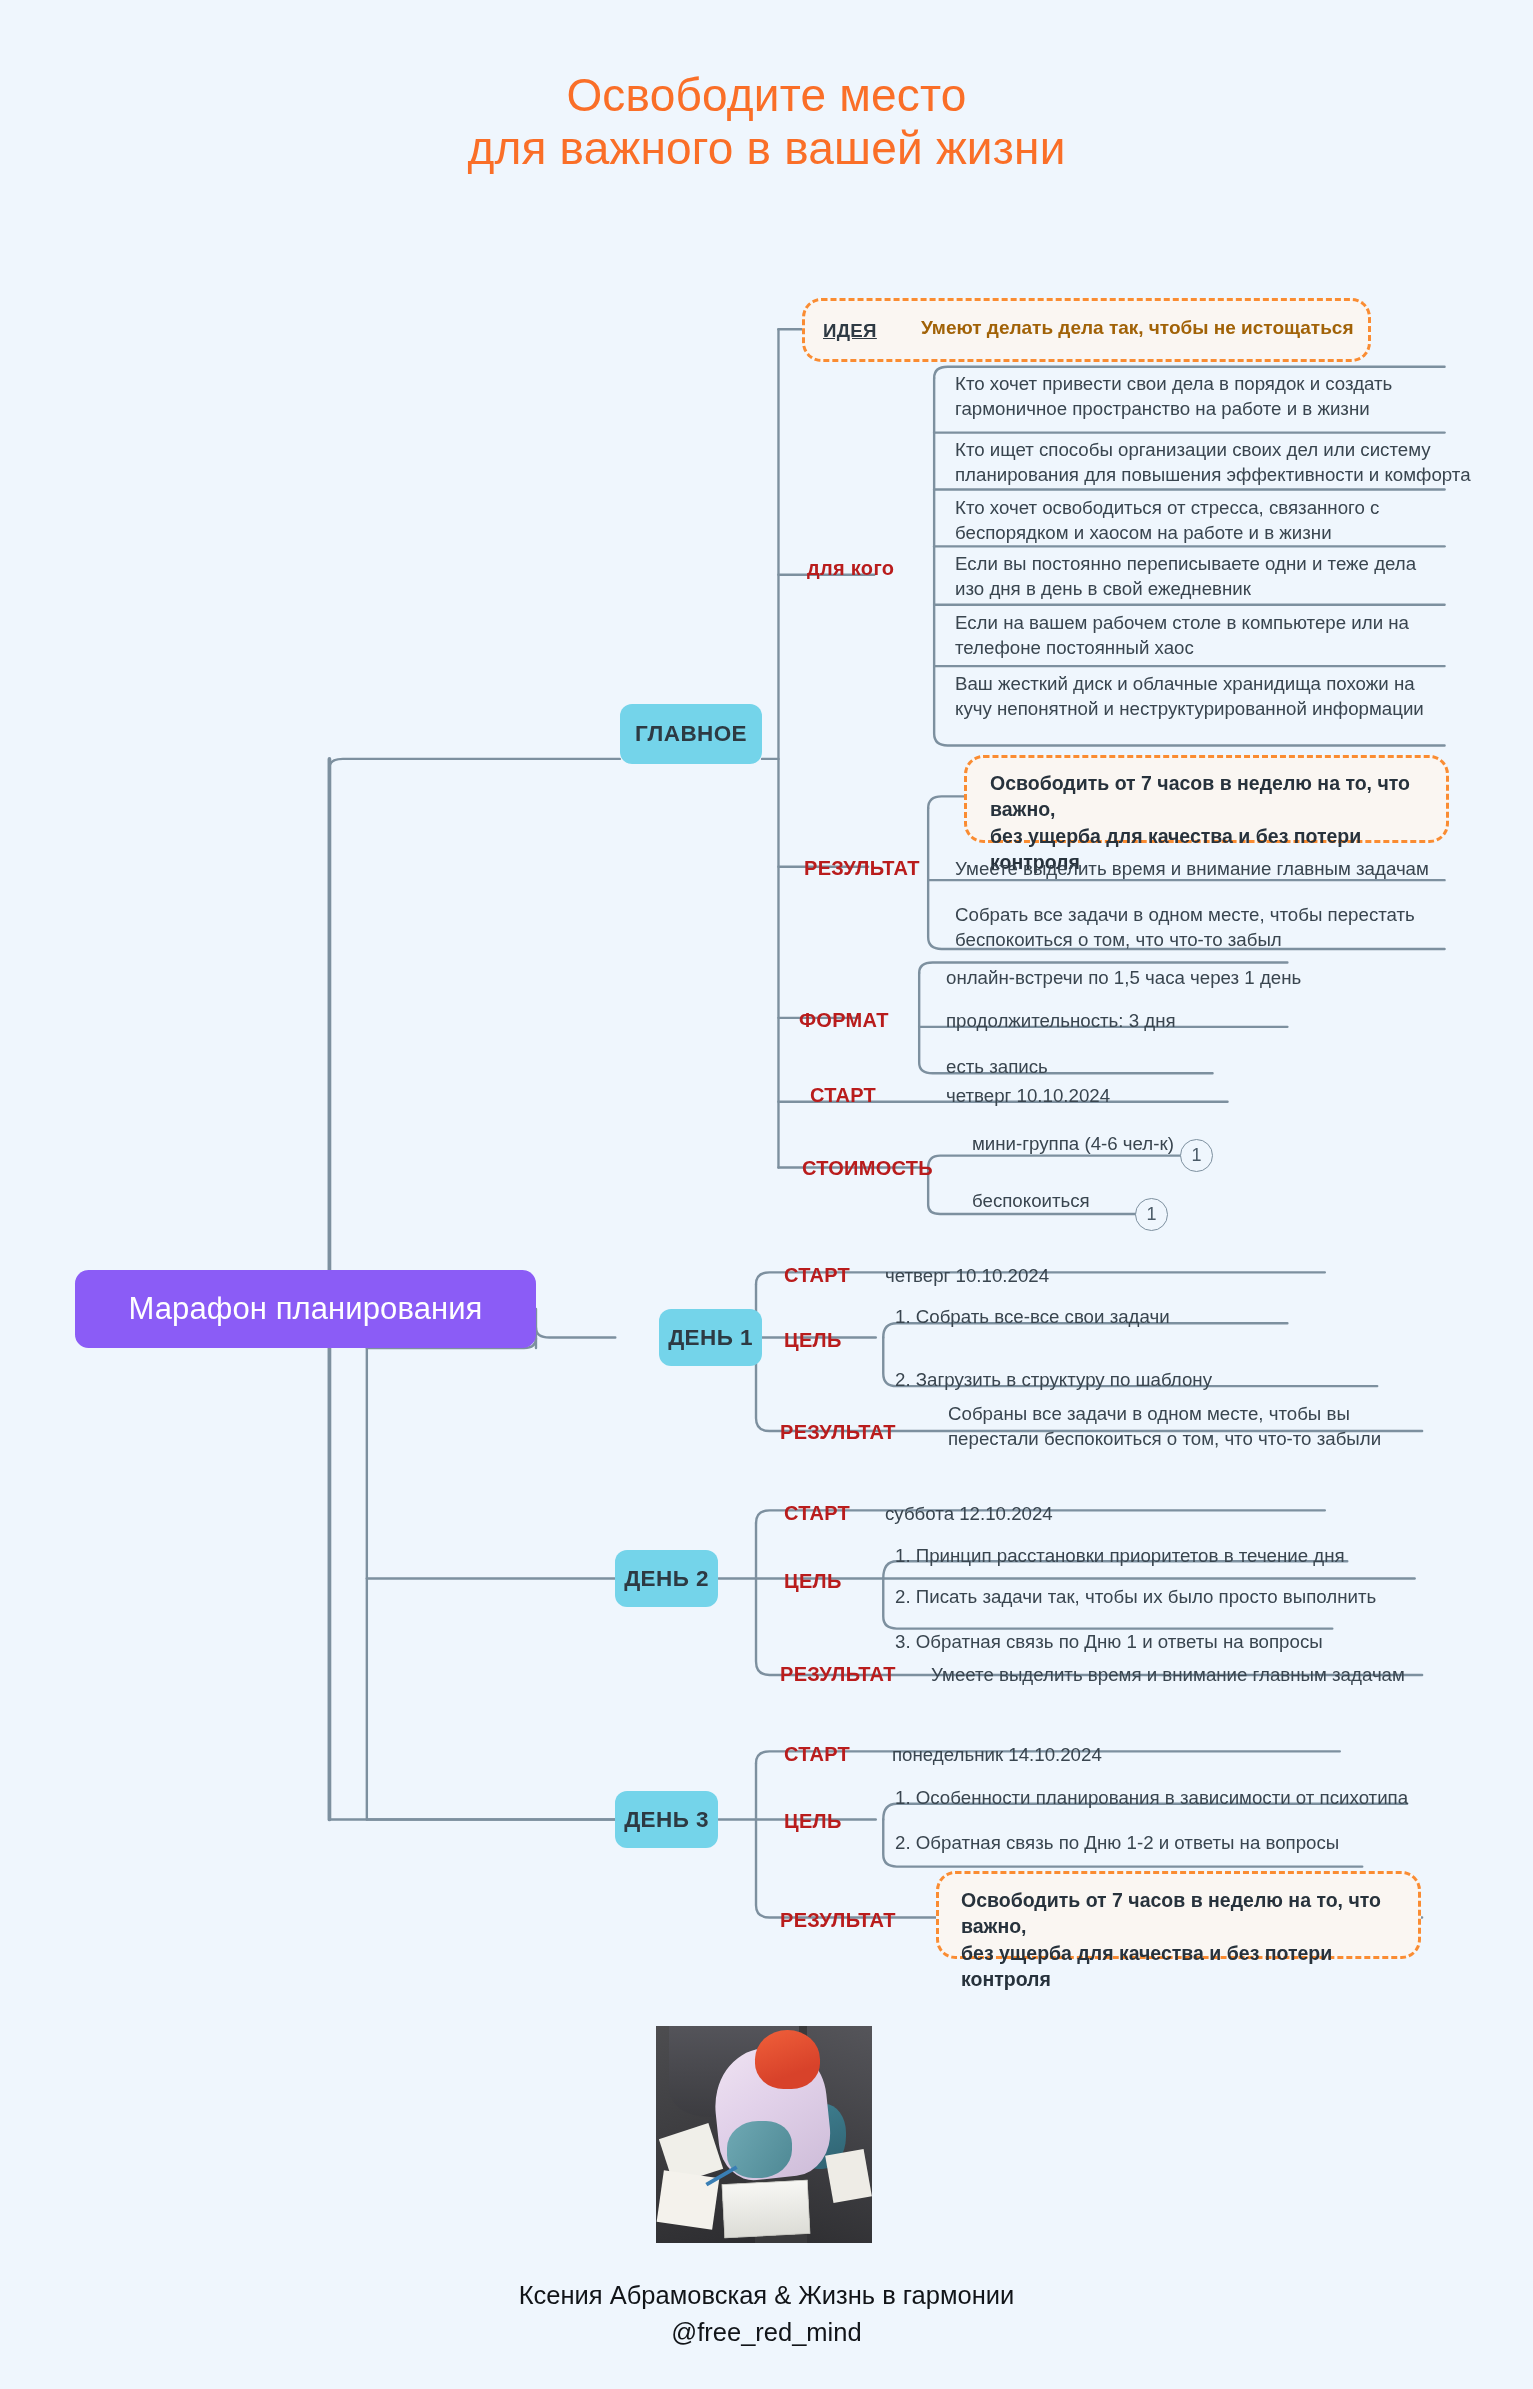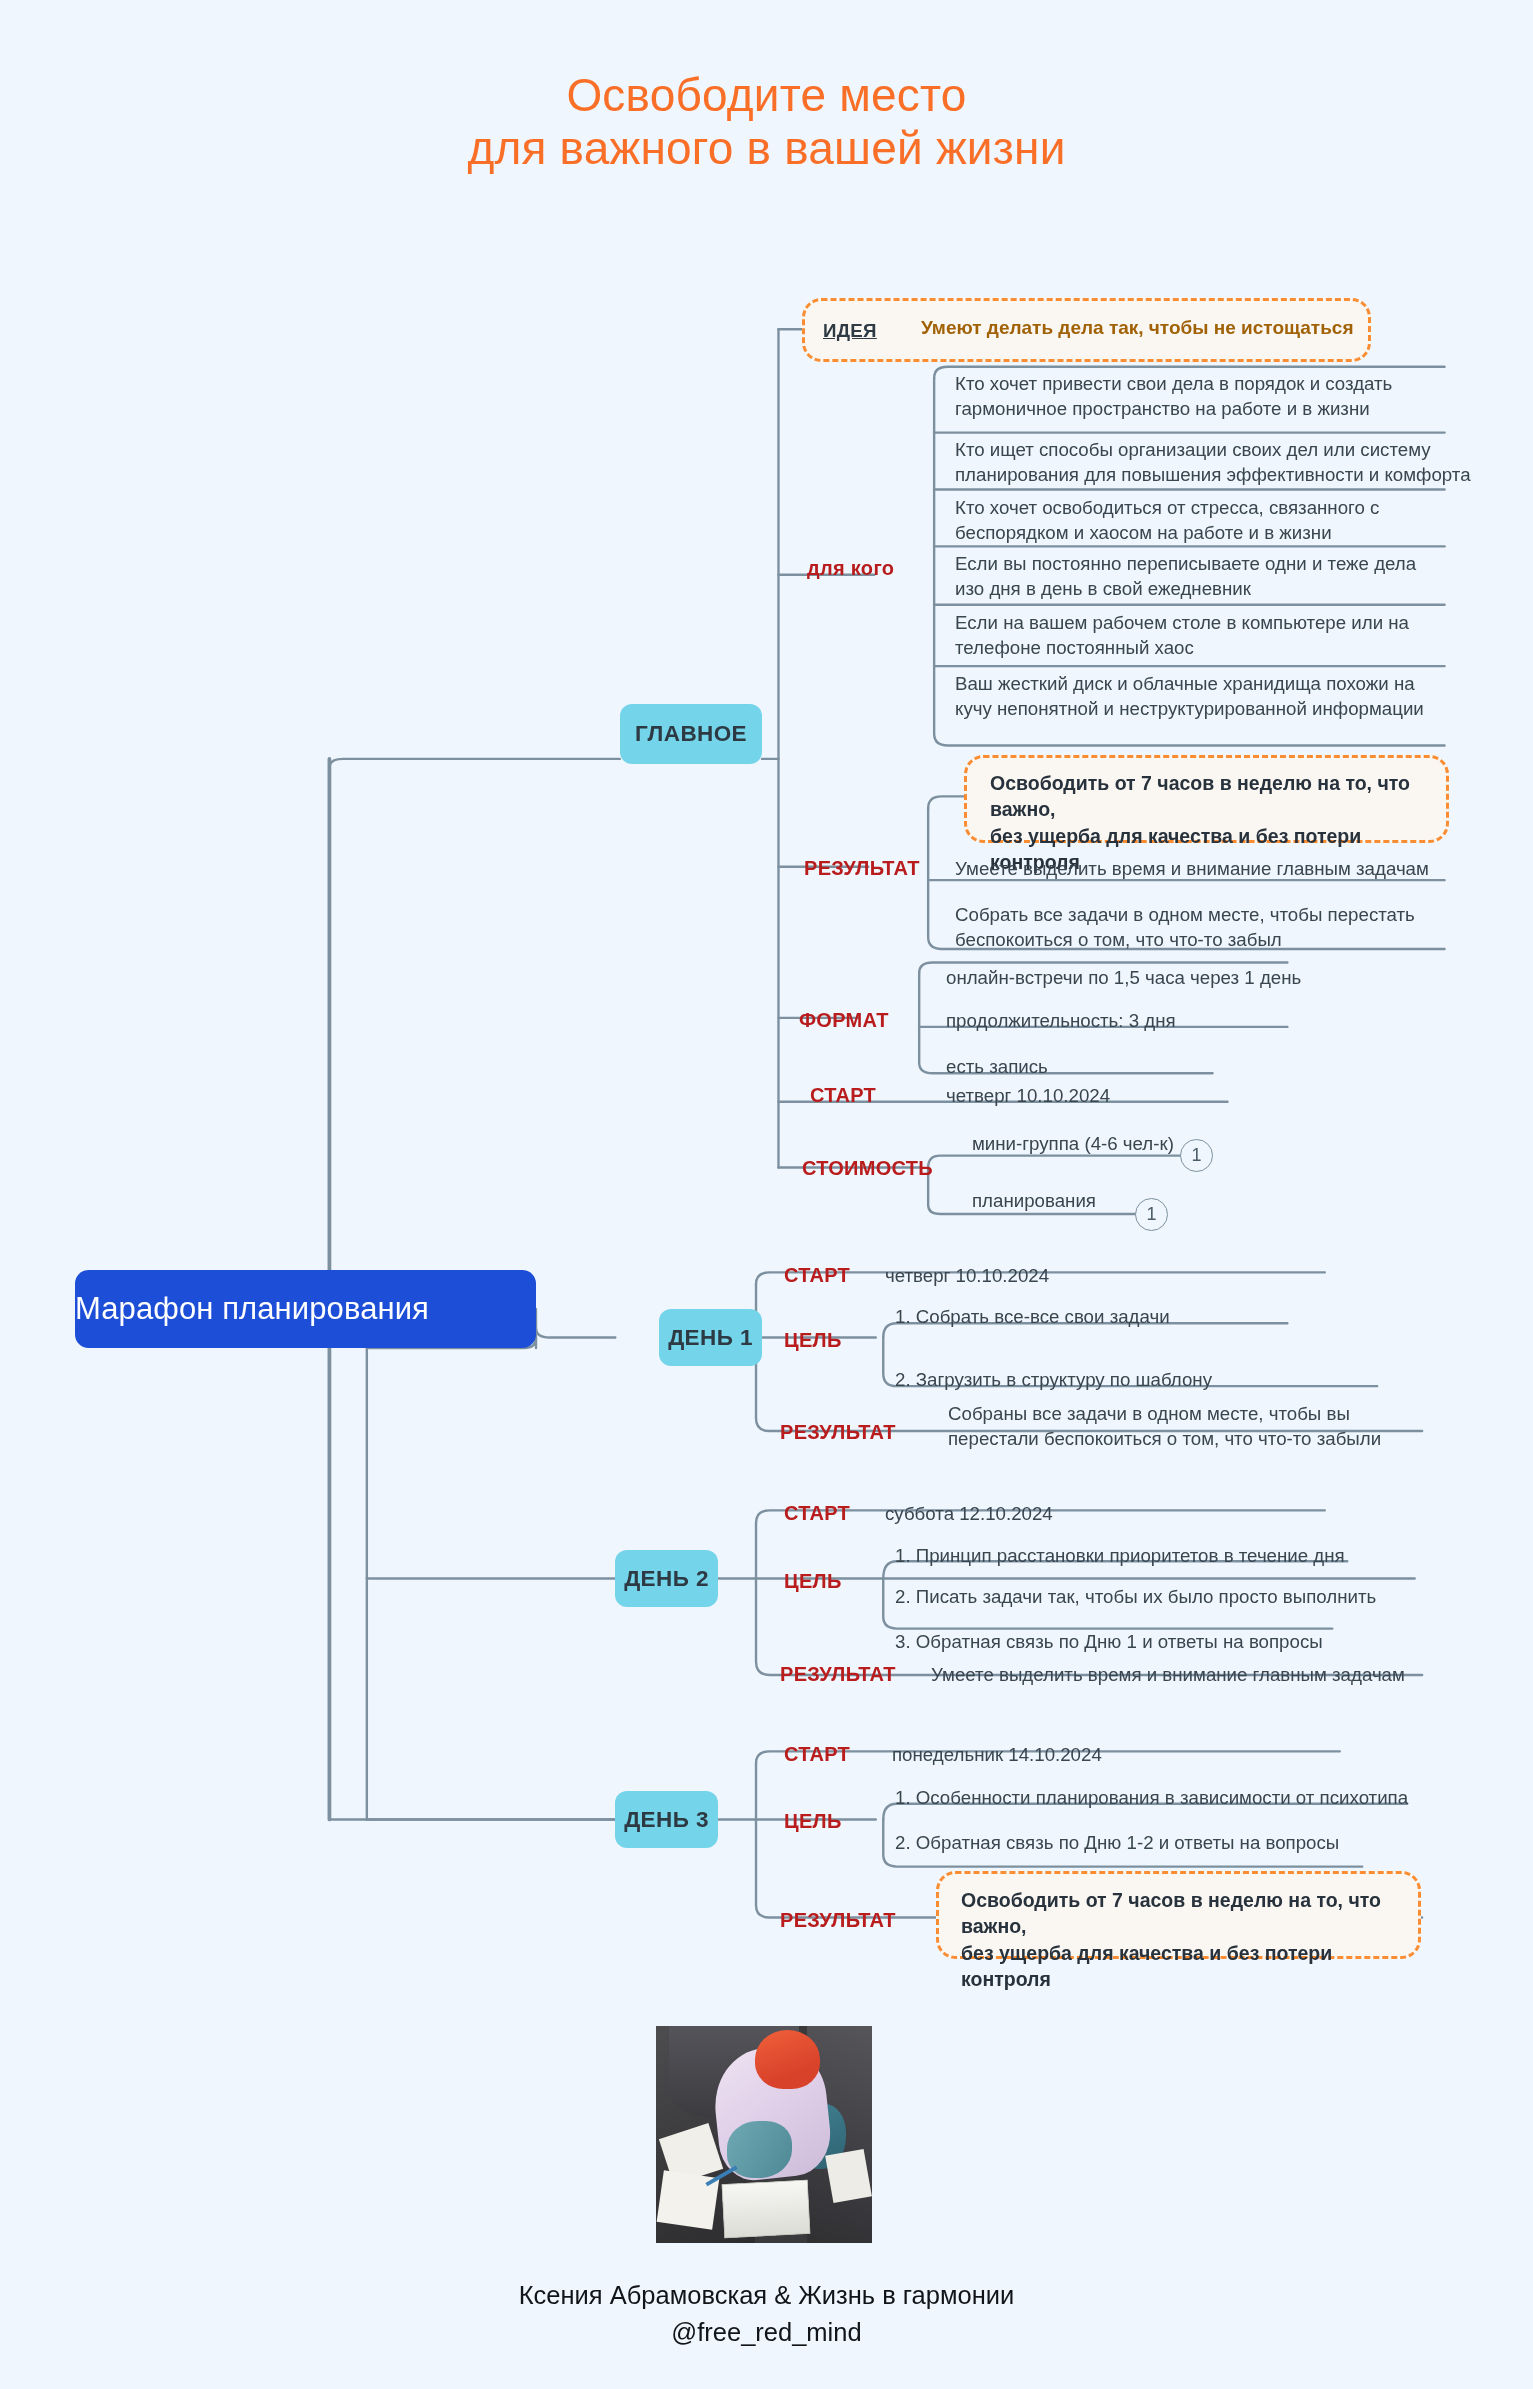--- a/index.html
+++ b/index.html
@@ -44,27 +44,27 @@
     pointer-events: none;
   }
 
   
   .root-node {
     position: absolute;
     left: 75px;
     top: 1270px;
     width: 461px;
     height: 78px;
-    background: #1d4ed8;
+    background: #8b5cf6;
     border-radius: 13.5px;
     color: #ffffff;
     font-size: 31px;
     display: flex;
     align-items: center;
-    justify-content: flex-start;
+    justify-content: center;
     letter-spacing: 0.1px;
   }
 
   .badge {
     position: absolute;
     background: #74d4ea;
     border-radius: 12px;
     color: #2d3a43;
     font-weight: bold;
     font-size: 22.5px;
@@ -307,21 +307,21 @@
   <div class="leaf" style="left:946px; top:966px;">онлайн-встречи по 1,5 часа через 1 день</div>
   <div class="leaf" style="left:946px; top:1009px;">продолжительность: 3 дня</div>
   <div class="leaf" style="left:946px; top:1055px;">есть запись</div>
 
   <div class="key" style="left:810px; top:1084px;">СТАРТ</div>
   <div class="leaf" style="left:946px; top:1084px;">четверг 10.10.2024</div>
 
   <div class="key" style="left:802px; top:1157px;">СТОИМОСТЬ</div>
   <div class="leaf" style="left:972px; top:1132px;">мини-группа (4-6 чел-к)</div>
   <div class="num-circle" style="left:1180px; top:1139px;">1</div>
-  <div class="leaf" style="left:972px; top:1189px;">планирования</div>
+  <div class="leaf" style="left:972px; top:1189px;">беспокоиться</div>
   <div class="num-circle" style="left:1135px; top:1198px;">1</div>
 
   <div class="badge d1">
     <span>ДЕНЬ 1</span>
   </div>
   <div class="key" style="left:784px; top:1264px;">СТАРТ</div>
   <div class="leaf" style="left:885px; top:1264px;">четверг 10.10.2024</div>
   <div class="key" style="left:784px; top:1329px;">ЦЕЛЬ</div>
   <div class="leaf" style="left:895px; top:1305px;">1. Собрать все-все свои задачи</div>
   <div class="leaf" style="left:895px; top:1368px;">2. Загрузить в структуру по шаблону</div>

